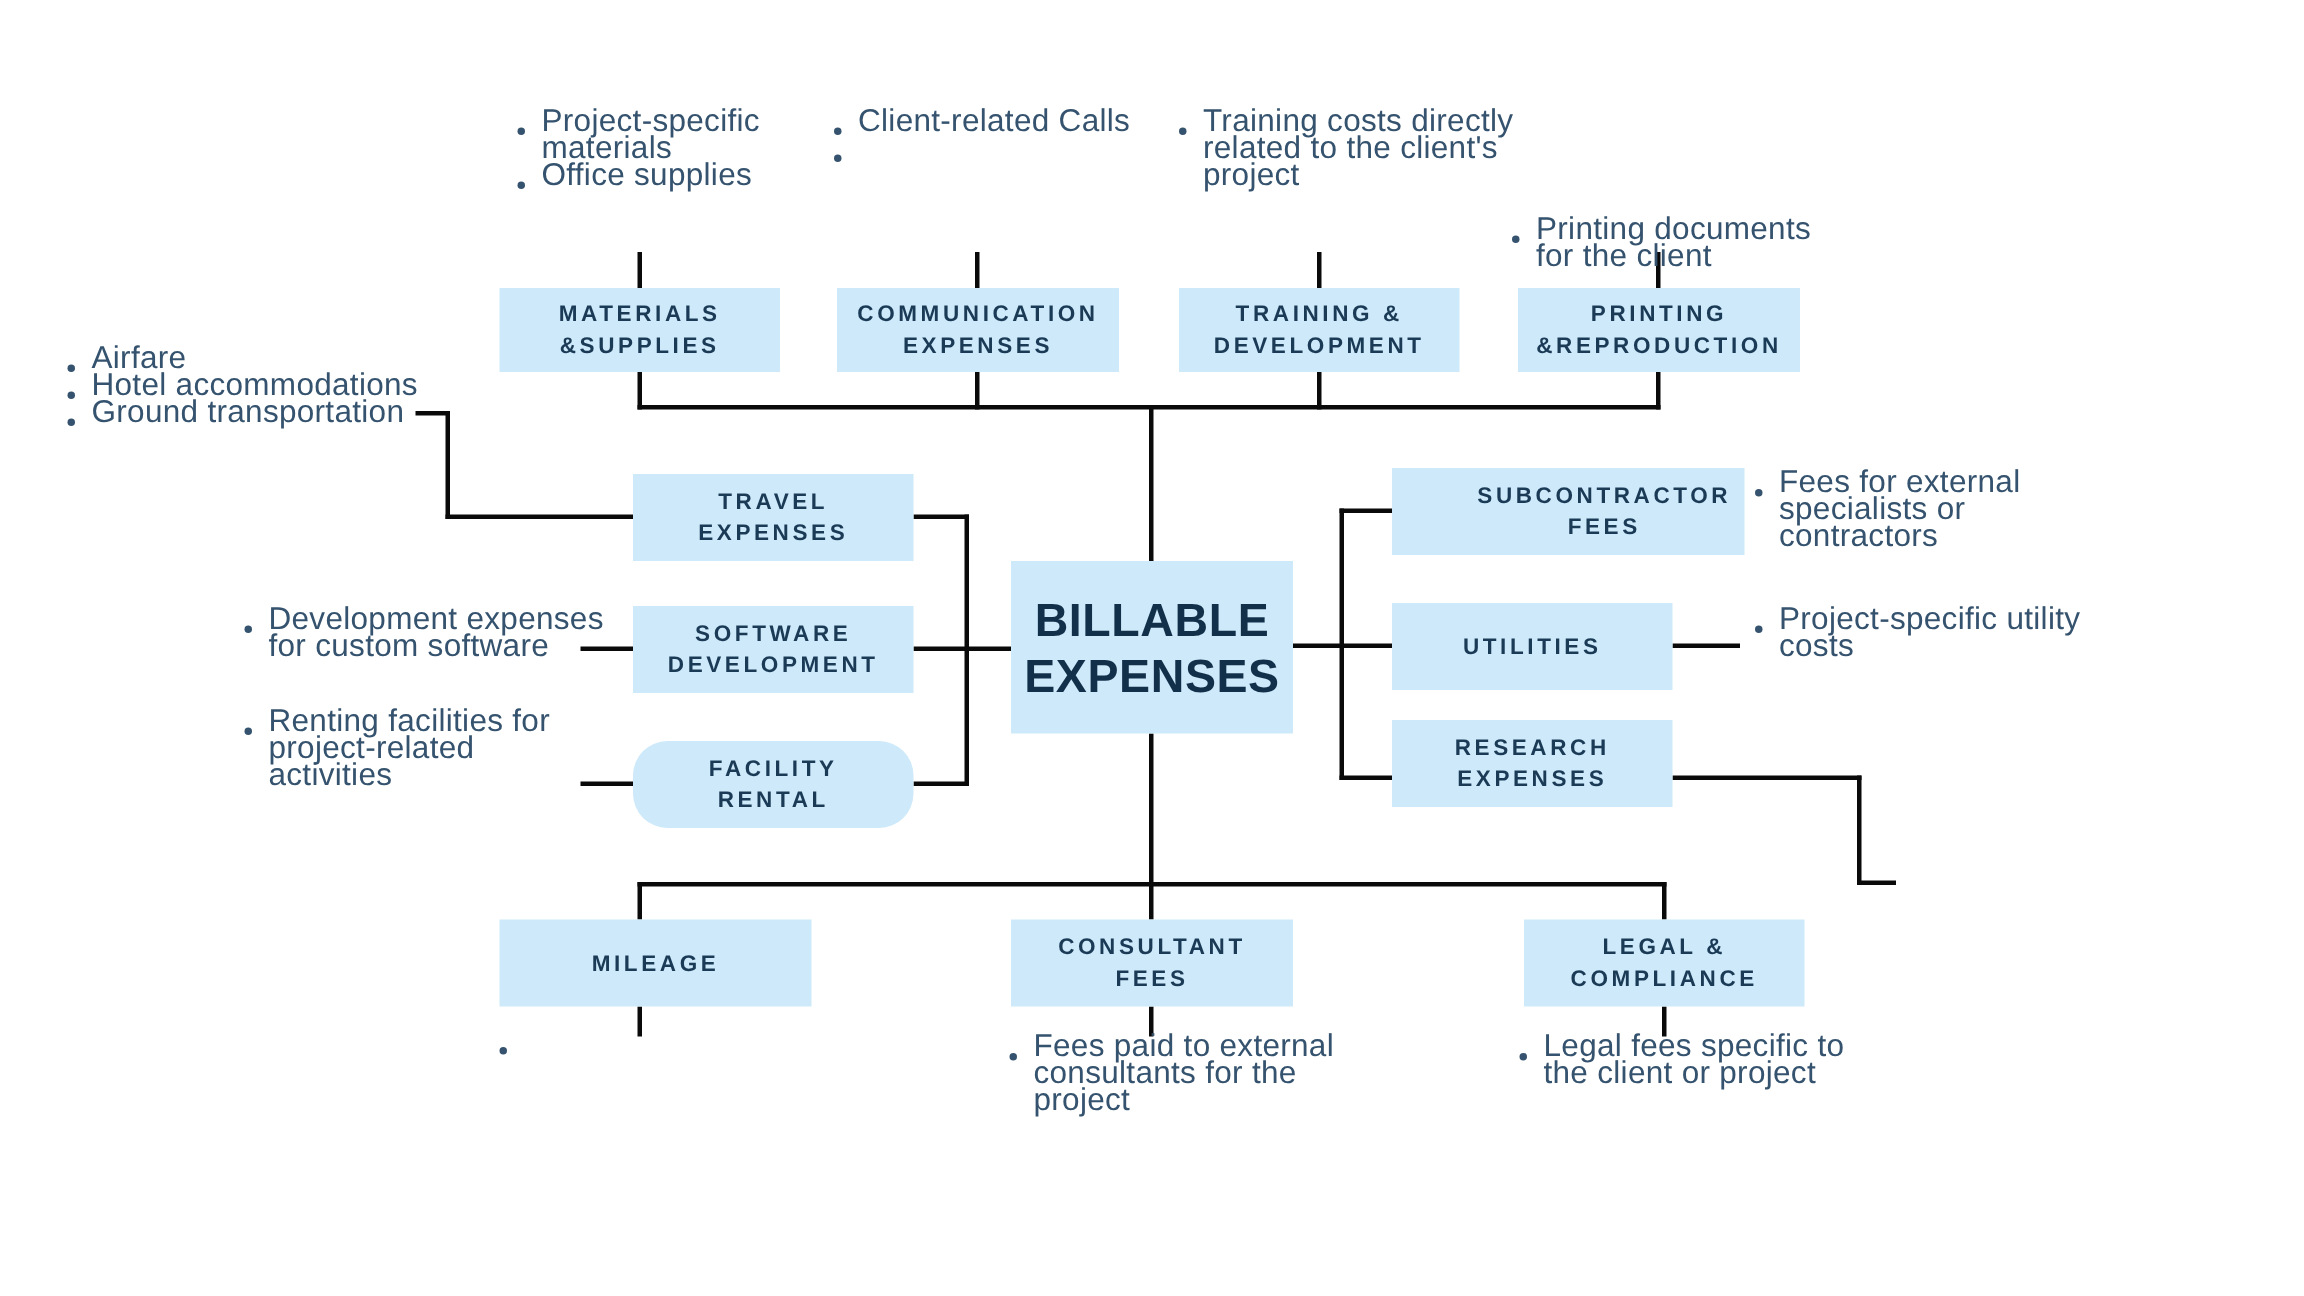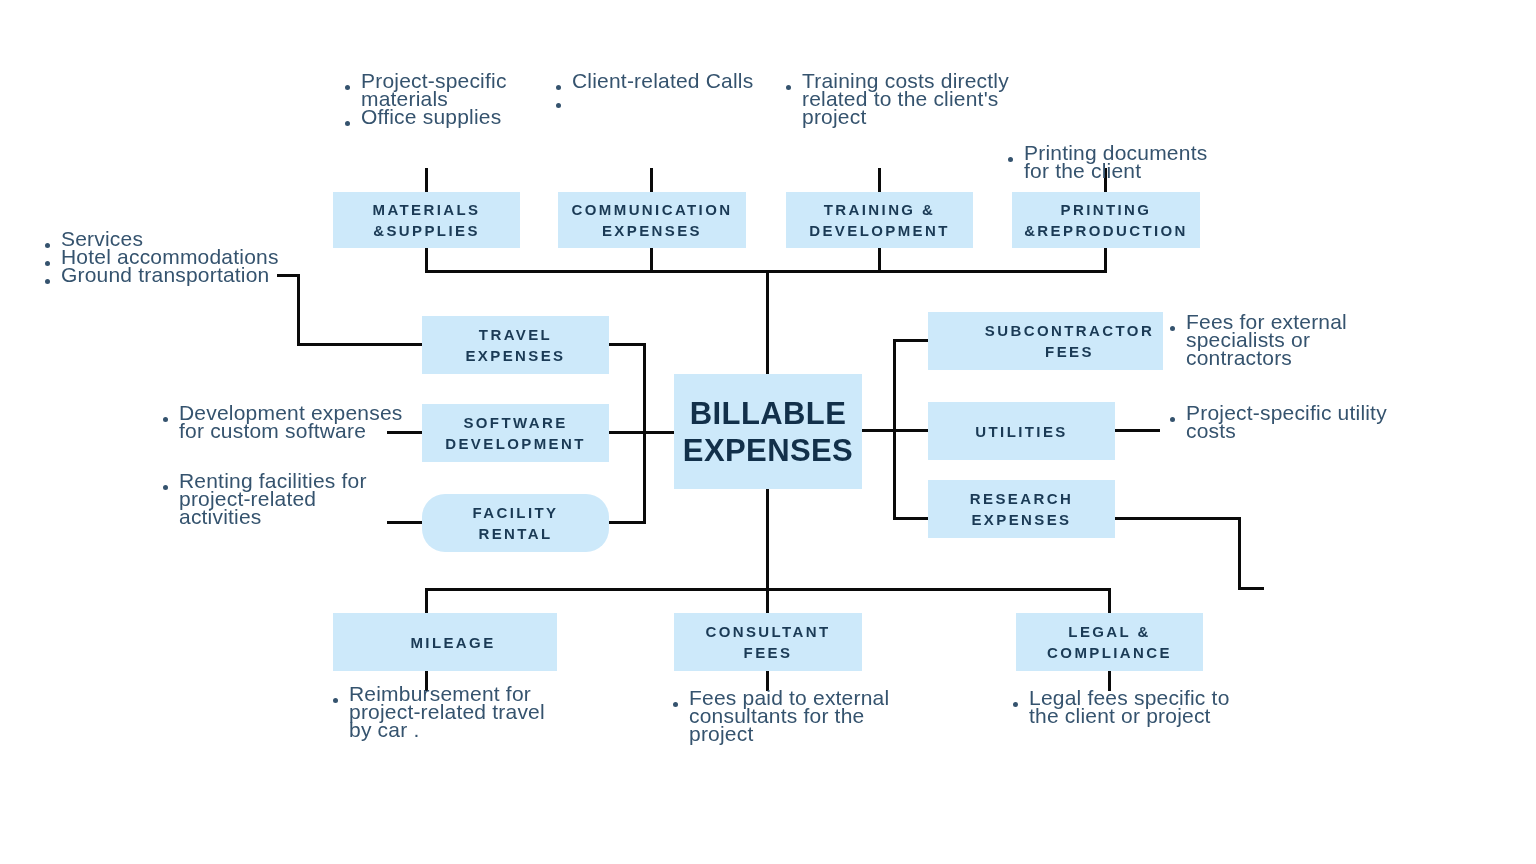--- a/index.html
+++ b/index.html
@@ -114,21 +114,21 @@
 FEES</div>
   </div>
   <div class="node" style="left:928px;top:402px;width:187px;height:58px;">
     <div class="node-label">UTILITIES</div>
   </div>
   <div class="node" style="left:928px;top:480px;width:187px;height:58px;">
     <div class="node-label">RESEARCH
 EXPENSES</div>
   </div>
 
-  <div class="node" style="left:333px;top:613px;width:208px;height:58px;padding-left:16px;">
+  <div class="node" style="left:333px;top:613px;width:208px;height:58px;">
     <div class="node-label">MILEAGE</div>
   </div>
   <div class="node" style="left:674px;top:613px;width:188px;height:58px;">
     <div class="node-label">CONSULTANT
 FEES</div>
   </div>
   <div class="node" style="left:1016px;top:613px;width:187px;height:58px;">
     <div class="node-label">LEGAL &amp;
 COMPLIANCE</div>
   </div>
@@ -168,21 +168,21 @@
     <div class="bullet">
       <span class="dot"></span>
       <span class="btext">Printing documents
 for the client</span>
     </div>
   </div>
 
   <div class="bullets" style="left:45px;top:230px;width:260px;">
     <div class="bullet">
       <span class="dot"></span>
-      <span class="btext">Services</span>
+      <span class="btext">Airfare</span>
     </div>
     <div class="bullet">
       <span class="dot"></span>
       <span class="btext">Hotel accommodations</span>
     </div>
     <div class="bullet">
       <span class="dot"></span>
       <span class="btext">Ground transportation</span>
     </div>
   </div>
@@ -217,23 +217,20 @@
       <span class="dot"></span>
       <span class="btext">Project-specific utility
 costs</span>
     </div>
   </div>
 
 
   <div class="bullets" style="left:333px;top:685px;width:230px;">
     <div class="bullet">
       <span class="dot"></span>
-      <span class="btext">Reimbursement for
-project-related travel
-by car .</span>
     </div>
   </div>
 
   <div class="bullets" style="left:673px;top:689px;width:230px;">
     <div class="bullet">
       <span class="dot"></span>
       <span class="btext">Fees paid to external
 consultants for the
 project</span>
     </div>

